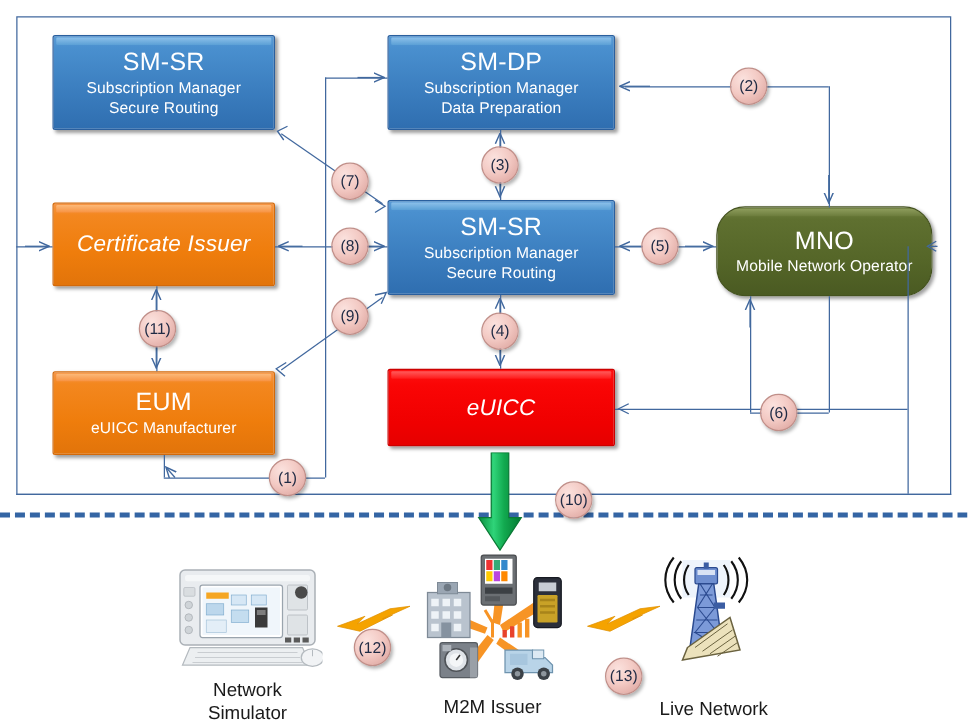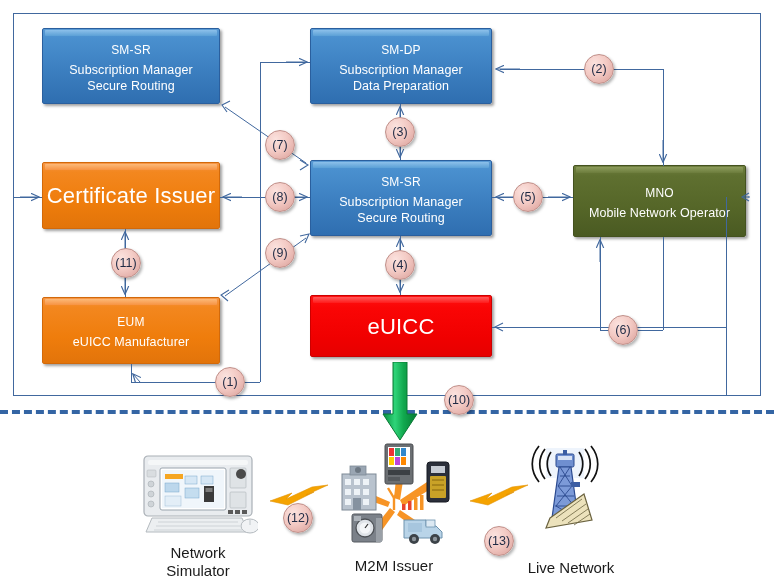--- a/index.html
+++ b/index.html
@@ -40,30 +40,30 @@
     display: flex;
     flex-direction: column;
     align-items: center;
     justify-content: center;
     text-align: center;
     color: #ffffff;
     box-shadow: 2px 2px 3px rgba(0,0,0,0.38);
     overflow: hidden;
   }
   .box .title {
-    font-size: 12px;
+    font-size: 20px;
     line-height: 23px;
     letter-spacing: 0.2px;
   }
   .box .sub {
     font-size: 12.5px;
     line-height: 16px;
     letter-spacing: 0.1px;
   }
-  .box.one-line .title { font-size: 22px; }
+  .box.one-line .title { font-size: 18px; font-style: italic; }
 
   .box.blue {
     background: linear-gradient(to bottom, #5b9bd5 0%, #4a90cf 12%, #3c7fc0 55%, #2f6eb0 100%);
     border: 1px solid #2a5f9e;
   }
   .box.blue::before {
     content: ""; position: absolute; left: 2px; right: 2px; top: 1px; height: 6px;
     background: linear-gradient(to bottom, #8cc0ea, #5ba0d6);
     border-radius: 1px;
   }
@@ -92,21 +92,21 @@
   .box.red::before {
     content: ""; position: absolute; left: 2px; right: 2px; top: 1px; height: 6px;
     background: linear-gradient(to bottom, #ff5a5a, #ff1a1a);
     border-radius: 1px;
   }
 
   #b-smsr-top  { left: 42px;  top: 28px;  width: 178px; height: 76px; }
   #b-smdp      { left: 310px; top: 28px;  width: 182px; height: 76px; }
   #b-cert      { left: 42px;  top: 162px; width: 178px; height: 67px; }
   #b-smsr-mid  { left: 310px; top: 160px; width: 182px; height: 76px; }
-  #b-mno       { left: 573px; top: 165px; width: 173px; height: 72px; }
+  #b-mno       { left: 573px; top: 165px; width: 173px; height: 72px; border-radius: 23px; }
   #b-eum       { left: 42px;  top: 297px; width: 178px; height: 67px; }
   #b-euicc     { left: 310px; top: 295px; width: 182px; height: 62px; }
 
   
   .bubble {
     position: absolute;
     width: 30px; height: 30px;
     border-radius: 50%;
     background: radial-gradient(circle at 34% 30%, #fbe2de 0%, #f3cac4 45%, #e0aaa4 85%, #cf968f 100%);
     border: 1px solid #c08f89;

